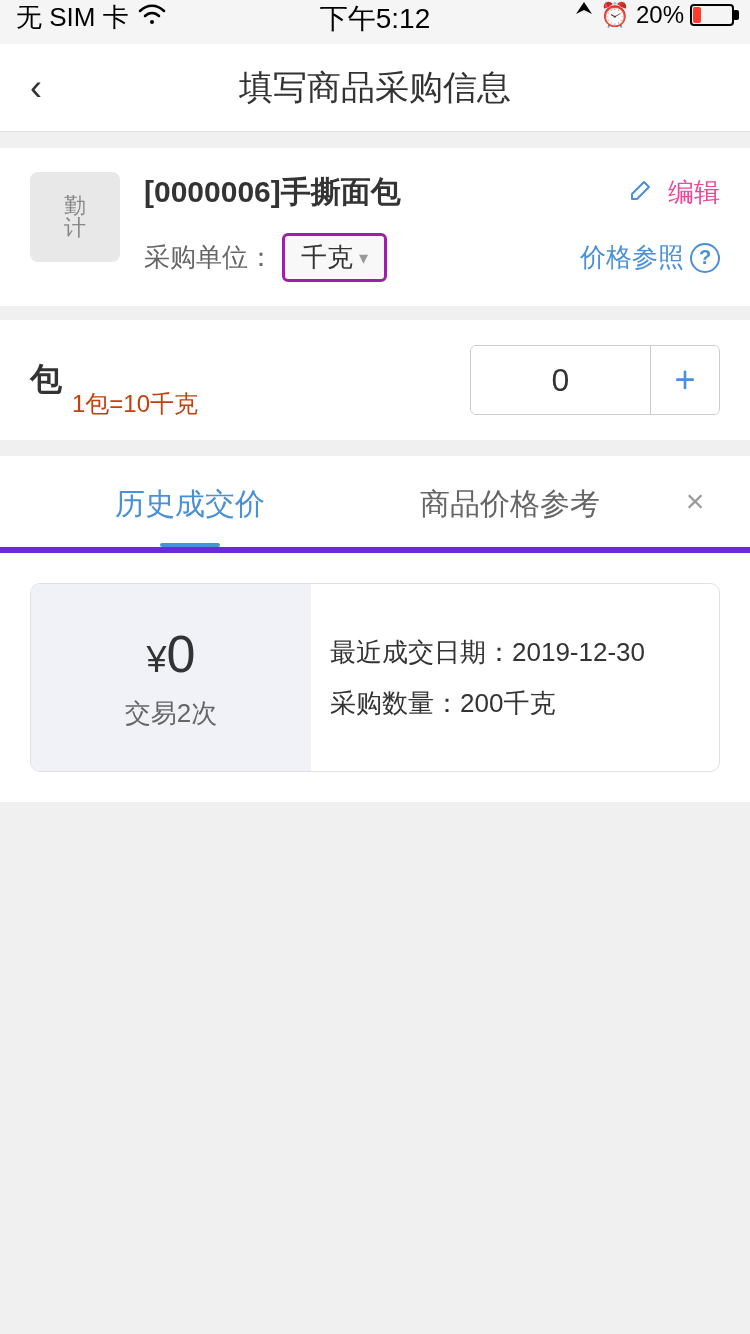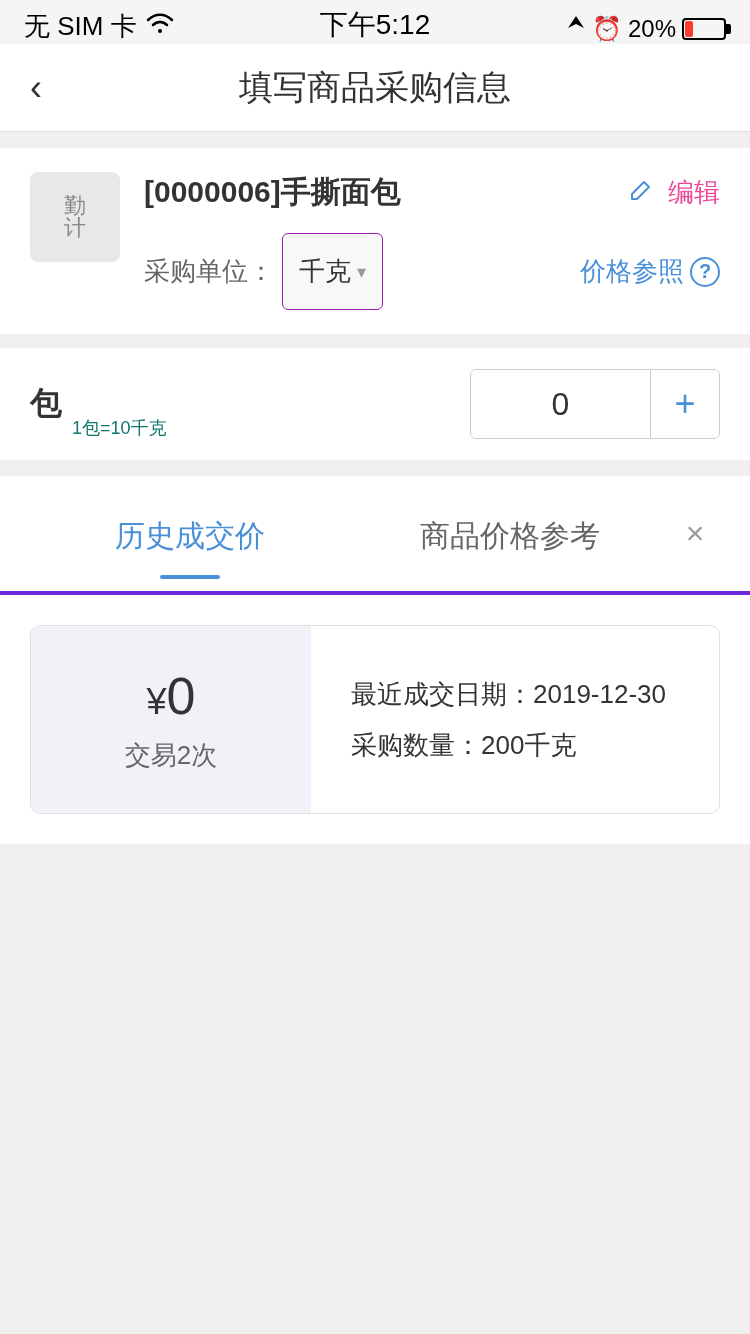--- a/index.html
+++ b/index.html
@@ -12,23 +12,23 @@
       position: relative;
       overflow-x: hidden;
     }
 
     
     .status-bar {
       width: 100%;
       height: 44px;
       background: #f5f5f5;
       display: flex;
-      align-items: flex-end;
+      align-items: flex-start;
       justify-content: space-between;
-      padding: 0 24px;
+      padding: 0 16px;
       font-size: 28px;
     }
     .status-left {
       display: flex;
       align-items: center;
       gap: 8px;
       font-size: 26px;
       color: #000;
     }
     .status-center {
@@ -149,23 +149,23 @@
       justify-content: space-between;
     }
     .unit-label {
       font-size: 26px;
       color: #666;
       display: flex;
       align-items: center;
       gap: 8px;
     }
     .unit-selector {
-      border: 1px solid #a21caf;
+      border: 3px solid #a21caf;
       border-radius: 6px;
-      padding: 20px 16px;
+      padding: 4px 16px;
       font-size: 26px;
       color: #333;
       background: #f8f8f8;
       display: flex;
       align-items: center;
       gap: 6px;
       cursor: pointer;
     }
     .unit-selector .arrow {
       font-size: 18px;
@@ -210,22 +210,22 @@
       display: flex;
       align-items: center;
       gap: 10px;
     }
     .unit-big {
       font-size: 32px;
       font-weight: bold;
       color: #333;
     }
     .unit-conversion {
-      font-size: 18px;
-      color: #0f766e;
+      font-size: 24px;
+      color: #c2410c;
       margin-top: 48px;
     }
     .quantity-controls {
       display: flex;
       align-items: center;
       border: 1px solid #ccc;
       border-radius: 6px;
       overflow: hidden;
     }
     .qty-display {
@@ -252,22 +252,22 @@
     }
 
     
     .tabs-container {
       margin-top: 16px;
       background: #fff;
     }
     .tabs-header {
       display: flex;
       align-items: center;
-      border-bottom: 4px solid #6d28d9;
-      padding: 12px 30px;
+      border-bottom: 6px solid #6d28d9;
+      padding: 0 30px;
     }
     .tab-item {
       flex: 1;
       padding: 28px 0 22px;
       text-align: center;
       font-size: 30px;
       color: #666;
       cursor: pointer;
       position: relative;
     }
@@ -322,21 +322,21 @@
       font-weight: 500;
     }
     .price-amount .currency {
       font-size: 36px;
     }
     .trade-count {
       font-size: 26px;
       color: #666;
     }
     .price-details {
-      padding: 30px 40px;
+      padding: 30px 19px;
       display: flex;
       flex-direction: column;
       justify-content: center;
       gap: 16px;
       flex: 1;
     }
     .detail-row {
       font-size: 26px;
       color: #333;
     }

